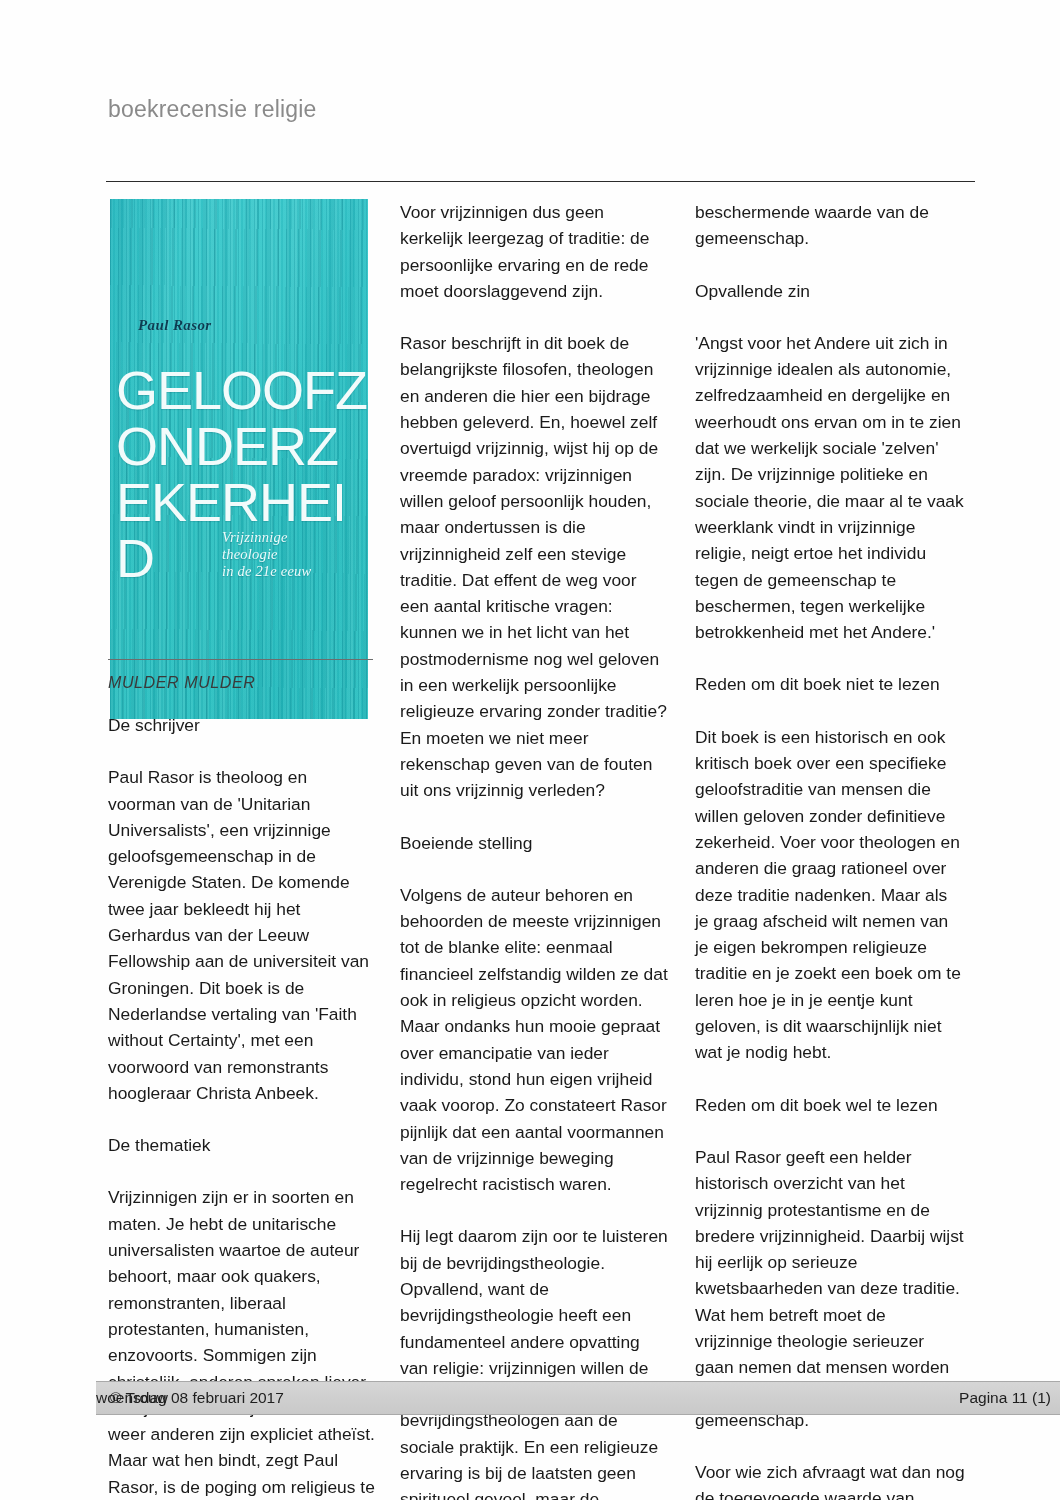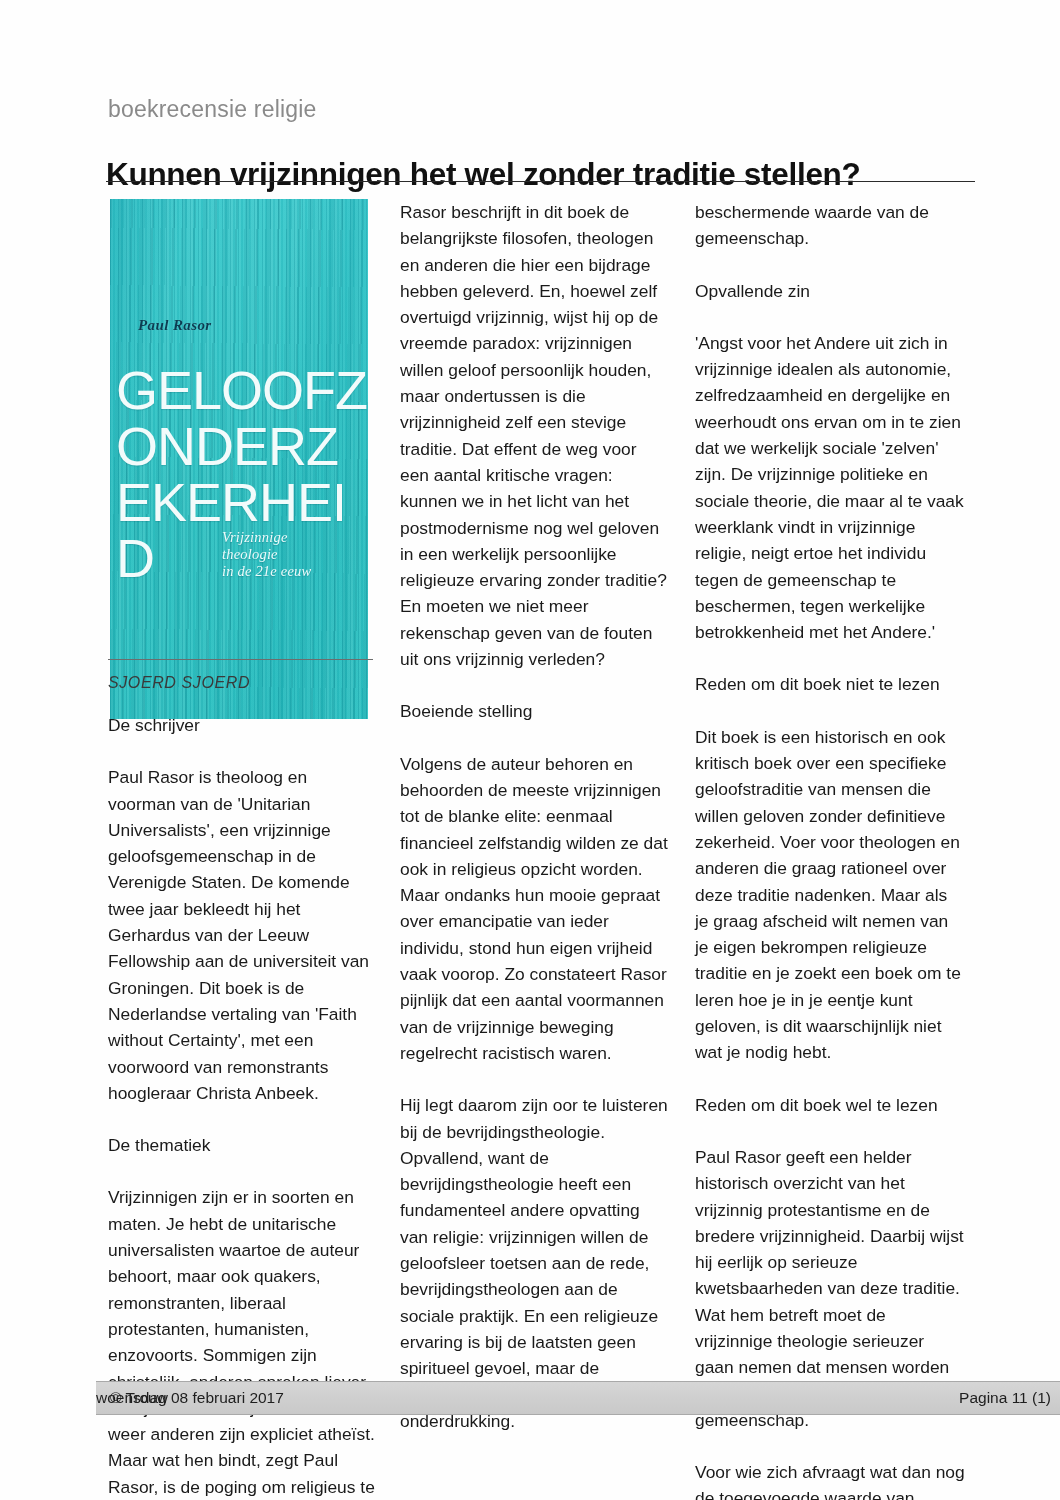--- a/index.html
+++ b/index.html
@@ -211,46 +211,46 @@
     font-size: 15.5px;
     color: #1e1e1e;
   }
 </style>
 </head>
 <body>
 
 <div class="page">
 
   <div class="kicker">boekrecensie religie</div>
-  <h1 class="headline">Kunnen vrijzinnigen het wel zonder traditie stellen?</h1>
   <div class="headline-rule"></div>
 
   <div class="cover">
     <div class="cover-grain"></div>
     <div class="cover-grain2"></div>
     <div class="cover-shade"></div>
     <div class="cover-author">Paul Rasor</div>
     <div class="cover-title">GELOOFZONDERZEKERHEID</div>
     <div class="cover-sub">
         <div>Vrijzinnige</div>
         <div>theologie</div>
         <div>in de 21e eeuw</div>
       </div>
   </div>
 
   <div class="byline-rule"></div>
-  <div class="byline">SJOERD SJOERD</div>
+  <div class="byline">MULDER MULDER</div>
 
   <div class="col col-left">
       <p class="subhead">De schrijver</p>
       <p>Paul Rasor is theoloog en voorman van de 'Unitarian Universalists', een vrijzinnige geloofsgemeenschap in de Verenigde Staten. De komende twee jaar bekleedt hij het Gerhardus van der Leeuw Fellowship aan de universiteit van Groningen. Dit boek is de Nederlandse vertaling van 'Faith without Certainty', met een voorwoord van remonstrants hoogleraar Christa Anbeek.</p>
       <p class="subhead">De thematiek</p>
       <p>Vrijzinnigen zijn er in soorten en maten. Je hebt de unitarische universalisten waartoe de auteur behoort, maar ook quakers, remonstranten, liberaal protestanten, humanisten, enzovoorts. Sommigen zijn christelijk, anderen spreken liever van 'joods-christelijke wortels' en weer anderen zijn expliciet atheïst. Maar wat hen bindt, zegt Paul Rasor, is de poging om religieus te zijn binnen het raamwerk van de Verlichting en een verzet tegen alles dat het individu klein houdt.</p>
     </div>
   <div class="col col-mid">
+      <p>Voor vrijzinnigen dus geen kerkelijk leergezag of traditie: de persoonlijke ervaring en de rede moet doorslaggevend zijn.</p>
       <p>Rasor beschrijft in dit boek de belangrijkste filosofen, theologen en anderen die hier een bijdrage hebben geleverd. En, hoewel zelf overtuigd vrijzinnig, wijst hij op de vreemde paradox: vrijzinnigen willen geloof persoonlijk houden, maar ondertussen is die vrijzinnigheid zelf een stevige traditie. Dat effent de weg voor een aantal kritische vragen: kunnen we in het licht van het postmodernisme nog wel geloven in een werkelijk persoonlijke religieuze ervaring zonder traditie? En moeten we niet meer rekenschap geven van de fouten uit ons vrijzinnig verleden?</p>
       <p class="subhead">Boeiende stelling</p>
       <p>Volgens de auteur behoren en behoorden de meeste vrijzinnigen tot de blanke elite: eenmaal financieel zelfstandig wilden ze dat ook in religieus opzicht worden. Maar ondanks hun mooie gepraat over emancipatie van ieder individu, stond hun eigen vrijheid vaak voorop. Zo constateert Rasor pijnlijk dat een aantal voormannen van de vrijzinnige beweging regelrecht racistisch waren.</p>
       <p>Hij legt daarom zijn oor te luisteren bij de bevrijdingstheologie. Opvallend, want de bevrijdingstheologie heeft een fundamenteel andere opvatting van religie: vrijzinnigen willen de geloofsleer toetsen aan de rede, bevrijdingstheologen aan de sociale praktijk. En een religieuze ervaring is bij de laatsten geen spiritueel gevoel, maar de concrete ervaring van onderdrukking.</p>
     </div>
   <div class="col col-right">
       <p>beschermende waarde van de gemeenschap.</p>
       <p class="subhead">Opvallende zin</p>
       <p>'Angst voor het Andere uit zich in vrijzinnige idealen als autonomie, zelfredzaamheid en dergelijke en weerhoudt ons ervan om in te zien dat we werkelijk sociale 'zelven' zijn. De vrijzinnige politieke en sociale theorie, die maar al te vaak weerklank vindt in vrijzinnige religie, neigt ertoe het individu tegen de gemeenschap te beschermen, tegen werkelijke betrokkenheid met het Andere.'</p>
       <p class="subhead">Reden om dit boek niet te lezen</p>

